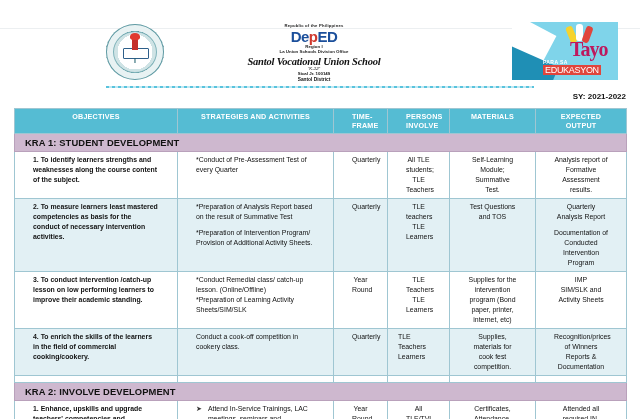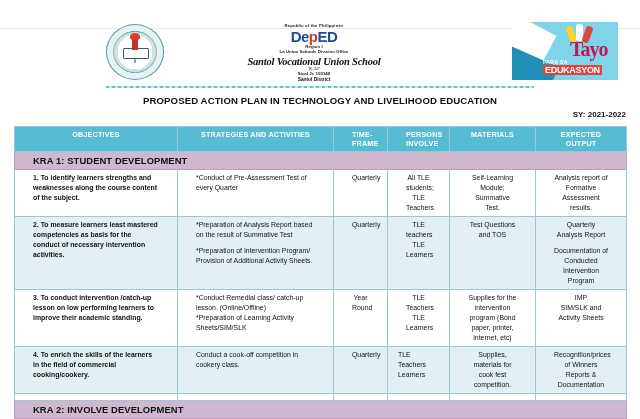--- a/index.html
+++ b/index.html
@@ -39,37 +39,37 @@
 
   .tayo{position:absolute;right:8px;top:0;width:106px;height:58px;background:#7fd4ea;overflow:hidden;}
   .tayo .wedge{position:absolute;left:-52px;top:-10px;width:80px;height:90px;background:#ffffff;transform:rotate(28deg);}
   .tayo .wedge2{position:absolute;left:-44px;top:26px;width:80px;height:70px;background:#1f8fb5;transform:rotate(24deg);}
   .tayo .word{position:absolute;left:30px;top:16px;font-size:20px;font-weight:bold;color:#be185d;font-family:"Liberation Serif",serif;letter-spacing:-1px;margin-left:28px;}
   .tayo .ray{position:absolute;width:7px;height:17px;border-radius:3px;}
   .tayo .r1{left:56px;top:4px;background:#f6d32d;transform:rotate(-22deg);}
   .tayo .r2{left:64px;top:2px;background:#ffffff;}
   .tayo .r3{left:72px;top:4px;background:#e0453c;transform:rotate(20deg);}
   .tayo .sub1{position:absolute;left:31px;top:37px;font-size:5px;font-weight:bold;color:#ffffff;letter-spacing:.4px;}
-  .tayo .sub2{position:absolute;left:31px;top:43px;font-size:9px;font-weight:bold;color:#ffffff;background:#e0453c;padding:0 2px;letter-spacing:-.3px;}
+  .tayo .sub2{position:absolute;left:31px;top:43px;font-size:9px;font-weight:normal;color:#ffffff;background:#e0453c;padding:0 2px;letter-spacing:-.3px;}
   .hr-dot{height:2px;background:repeating-linear-gradient(90deg,#59c3dd 0 3px,#bfe8f3 3px 6px);margin:2px 92px 0 92px;}
 
   
   .doc-title{text-align:center;font-size:9.6px;font-weight:bold;letter-spacing:.1px;margin-top:7px;}
   .doc-sub{text-align:right;font-size:8px;font-weight:bold;margin-top:4px;}
 
   
   table.plan{width:612px;border-collapse:collapse;margin-top:7px;table-layout:fixed;}
   table.plan td,table.plan th{border:1px solid #9fc6d2;vertical-align:top;padding:3px 18px;}
   thead th{
     background:#55bcd3;color:#ffffff;font-size:7.2px;font-weight:bold;
     text-align:center;letter-spacing:.2px;vertical-align:middle;padding:4px 2px;border-color:#55bcd3;
   }
   tr.kra td{
     background:#ceb8cf;color:#111;font-weight:bold;font-size:9.4px;
-    padding:3px 18px;border-color:#b9a1bb;letter-spacing:.1px;
+    padding:3px 10px;border-color:#b9a1bb;letter-spacing:.1px;
   }
   td.obj{font-size:6.9px;font-weight:bold;line-height:1.45;text-align:left;}
   td.str{font-size:6.9px;line-height:1.45;text-align:left;}
   td.c{font-size:6.9px;line-height:1.45;text-align:center;}
   tr.alt td{background:#e2f0f4;}
   tr.wht td{background:#ffffff;}
   .blank{height:6px;}
   .gap{display:block;height:6px;}
   .bul{display:flex;gap:6px;align-items:flex-start;}
   .bul .ar{color:#333;font-size:7px;line-height:1.45;flex:0 0 auto;}
@@ -110,21 +110,20 @@
       <div class="ray r1"></div>
         <div class="ray r2"></div>
         <div class="ray r3"></div>
       <div class="word">Tayo</div>
       <div class="sub1">PARA SA</div>
       <div class="sub2">EDUKASYON</div>
     </div>
   </div>
   <div class="hr-dot"></div>
 
-  <div class="doc-title">PROPOSED ACTION PLAN IN TECHNOLOGY AND LIVELIHOOD EDUCATION</div>
   <div class="doc-sub">SY: 2021-2022</div>
 
   <table class="plan">
     <colgroup>
       <col style="width:163px">
         <col style="width:156px">
         <col style="width:54px">
       <col style="width:62px">
         <col style="width:86px">
         <col style="width:91px">

